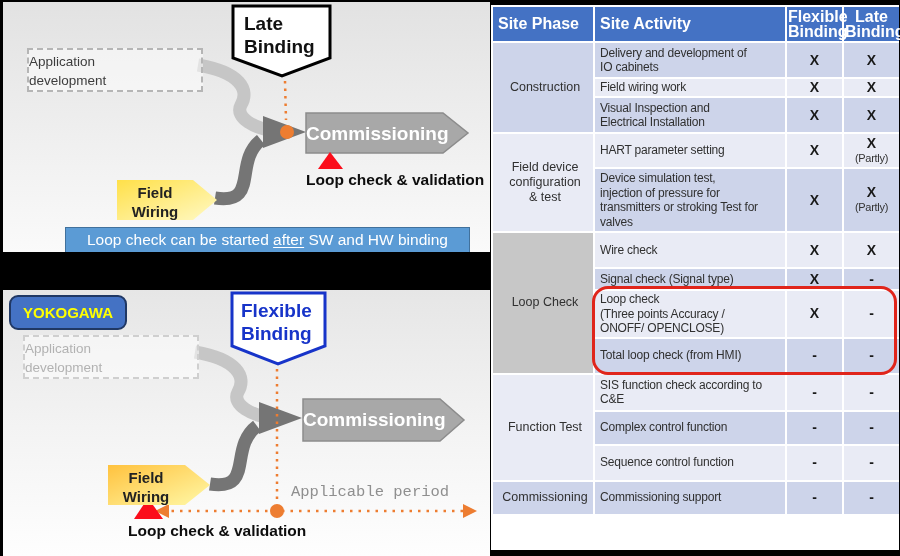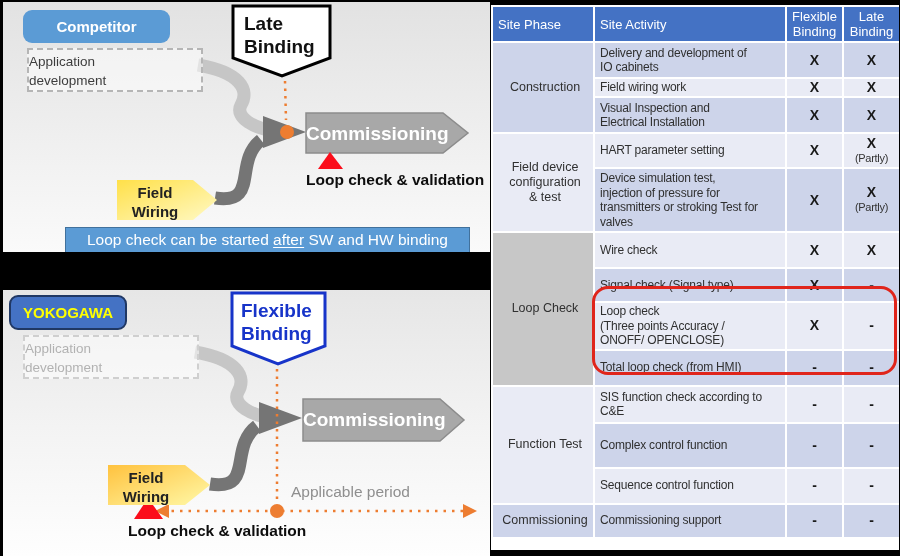--- a/index.html
+++ b/index.html
@@ -27,28 +27,28 @@
   .bindtag{font-weight:bold;font-size:19px;line-height:23px;}
   .fieldtxt{font-weight:bold;font-size:15px;line-height:19px;text-align:center;color:#222;}
   .commtxt{font-weight:bold;font-size:19px;color:#fff;text-align:center;}
   .loopnote{font-weight:bold;font-size:15.5px;color:#0d0d0d;}
   .banner{position:absolute;text-align:center;font-weight:normal;}
   .banner-top{left:62px;top:225px;width:403px;height:24px;line-height:24px;
     background:#5b9bd5;border:1.5px solid #41719c;color:#fff;font-size:15.5px;}
   .banner-bottom{left:56px;top:248px;width:413px;height:24px;line-height:24px;
     background:#4472c4;border:2px solid #26437c;color:#ffff00;font-size:16px;}
   .banner u{text-underline-offset:2px;}
-  .applicable{font-size:15.5px;color:#8f8f8f;}
+  .applicable{font-size:15.5px;color:#8f8f8f;font-family:Liberation Mono, monospace;}
   svg{position:absolute;left:0;top:0;}
 
   
   #table-wrap{position:absolute;left:491px;top:5px;width:408px;height:545px;background:#fff;}
   table{border-collapse:separate;border-spacing:2px;width:408px;table-layout:fixed;}
   th,td{margin:0;vertical-align:middle;}
-  th{background:#4472c4;color:#fff;font-size:13px;font-weight:normal;height:32px;}
+  th{background:#4472c4;color:#fff;font-size:16px;font-weight:bold;height:32px;}
   th.l{text-align:left;padding-left:5px;}
   th.c{text-align:center;line-height:15px;}
   td{font-size:12px;color:#303030;}
   td.phase{padding-left:5px;font-size:12.5px;line-height:15px;text-align:center;}
   td.act{padding-left:5px;padding-right:2px;line-height:14.5px;letter-spacing:-0.2px;}
   td.val{text-align:center;font-size:14px;color:#1a1a1a;font-weight:bold;line-height:15px;}
   td.val .note{display:block;font-size:11px;font-weight:normal;color:#333;letter-spacing:-0.3px;}
   .lav{background:#cdd4ea;}
   .lite{background:#e9ebf5;}
   .grayph{background:#c7c7c7;}
@@ -76,21 +76,20 @@
 
     <polygon points="230,4 327,4 327,56 279,74 230,56" fill="#ffffff" stroke="#000000" stroke-width="3"></polygon>
 
     <line x1="282" y1="79" x2="283" y2="118" stroke="#ed7d31" stroke-width="2.5" stroke-dasharray="2.5 5"></line>
     <circle cx="284" cy="130" r="7" fill="#ed7d31"></circle>
 
     <polygon points="315,167 340,167 327,150" fill="#fb0d1b"></polygon>
 
     <polygon points="114,178 190,178 214,198 190,218 114,218" fill="url(#gy1)"></polygon>
   </svg>
-  <div class="abs badge badge-competitor">Competitor</div>
   <div class="abs appbox appbox-top pre">Application
 development</div>
   <div class="abs bindtag pre" style="left:241px;top:10px;color:#111;">Late
 Binding</div>
   <div class="abs commtxt" style="left:303px;top:121px;width:137px;">Commissioning</div>
   <div class="abs fieldtxt pre" style="left:112px;top:181px;width:80px;">Field
 Wiring</div>
   <div class="abs loopnote" style="left:303px;top:169px;">Loop check &amp; validation</div>
   <div class="banner banner-top"><span>Loop check can be started </span><u>after</u><span> SW and HW binding</span></div>
 </div>
@@ -184,21 +183,21 @@
       <td class="val lav">X</td>
       <td class="val lav"><span>X</span><span class="note">(Partly)</span></td>
     </tr>
 
     <tr style="height:34px;">
       <td class="phase grayph" rowspan="4">Loop Check</td>
       <td class="act lite pre">Wire check</td>
       <td class="val lite">X</td>
       <td class="val lite">X</td>
     </tr>
-    <tr style="height:32px;">
+    <tr style="height:20px;">
       <td class="act lav pre">Signal check (Signal type)</td>
       <td class="val lav">X</td>
       <td class="val lav">-</td>
     </tr>
     <tr style="height:45px;">
       <td class="act lite pre">Loop check
 (Three points Accuracy /
 ONOFF/ OPENCLOSE)</td>
       <td class="val lite">X</td>
       <td class="val lite">-</td>
@@ -209,21 +208,21 @@
       <td class="val lav">-</td>
     </tr>
 
     <tr style="height:35px;">
       <td class="phase lite" rowspan="3">Function Test</td>
       <td class="act lite pre">SIS function check according to
 C&amp;E</td>
       <td class="val lite">-</td>
       <td class="val lite">-</td>
     </tr>
-    <tr style="height:43px;">
+    <tr style="height:32px;">
       <td class="act lav pre">Complex control function</td>
       <td class="val lav">-</td>
       <td class="val lav">-</td>
     </tr>
     <tr style="height:34px;">
       <td class="act lite pre">Sequence control function</td>
       <td class="val lite">-</td>
       <td class="val lite">-</td>
     </tr>
 

